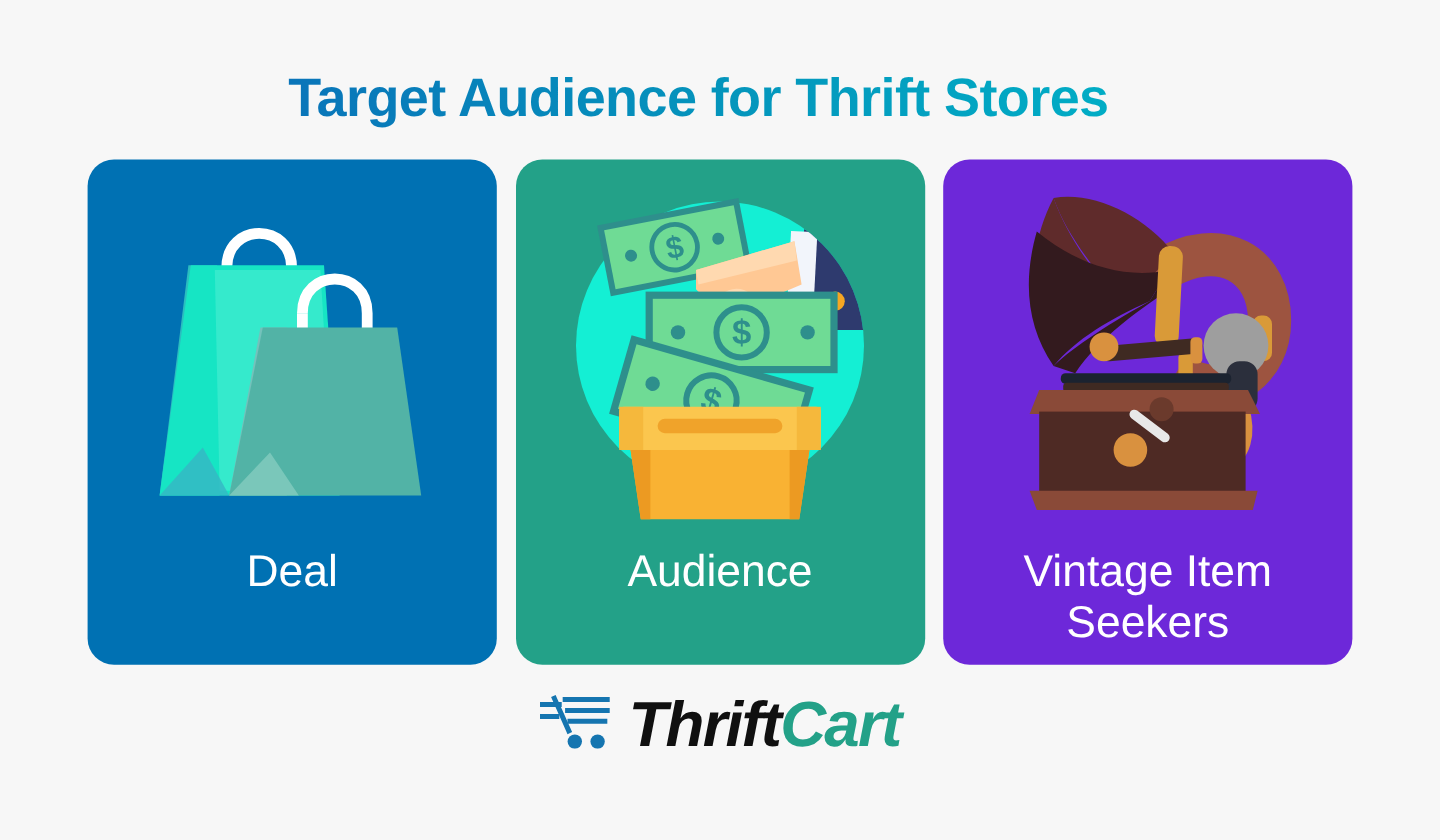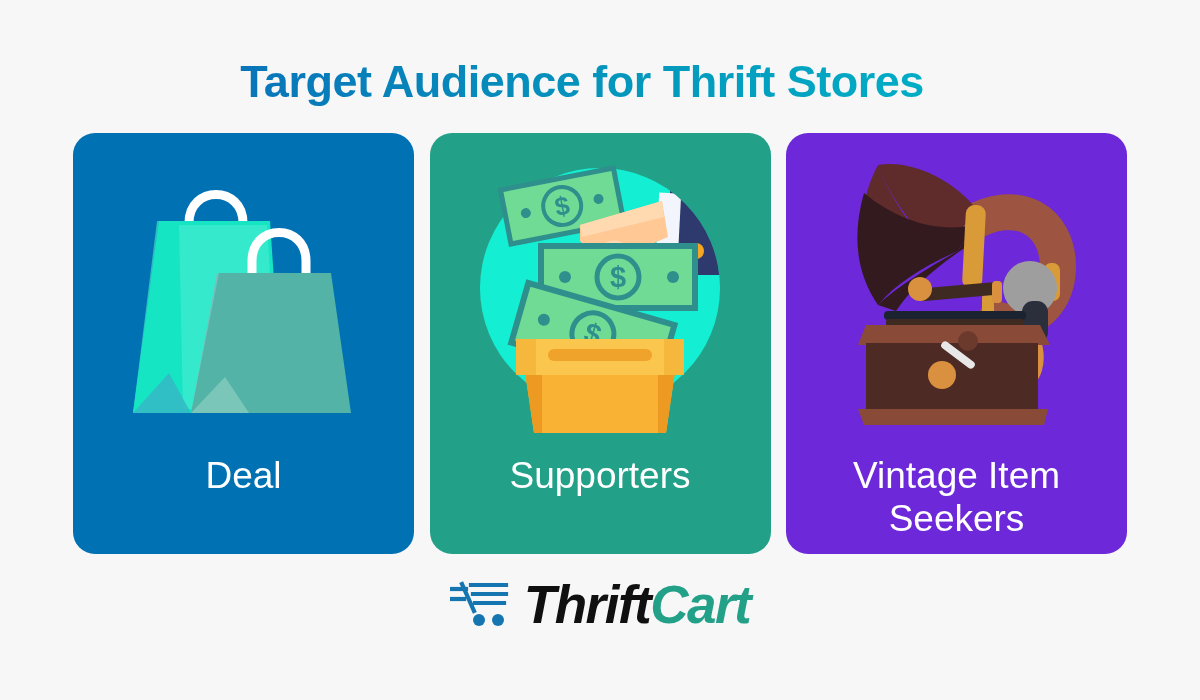--- a/index.html
+++ b/index.html
@@ -63,21 +63,21 @@
     margin-top:24px;
   }
   .card-label .l2 { display:block; }
 
   
   .logo {
     position:absolute;
     left:0; top:578px;
     width:1200px;
     display:flex;
-    align-items:center;
+    align-items:flex-start;
     justify-content:center;
     gap:14px;
   }
   .logo-mark { display:block; }
   .logo-text {
     font-size:53px;
     font-weight:bold;
     font-style:italic;
     letter-spacing:-1.5px;
     line-height:1;
@@ -186,21 +186,21 @@
 
             <rect x="86" y="206" width="168" height="36" rx="4" fill="#fbc64e"></rect>
             <rect x="86" y="206" width="20" height="36" fill="#f5b83c"></rect>
             <rect x="234" y="206" width="20" height="36" fill="#f5b83c"></rect>
 
             <rect x="118" y="216" width="104" height="12" rx="6" fill="#f0a32a"></rect>
           </g>
         </svg>
       </div>
       <div class="card-label">
-        <span>Supporters</span>
+        <span>Audience</span>
       </div>
     </div>
 
     <div class="card" style="background:#6d28d9;">
       <div class="card-art">
         <svg viewBox="0 0 341 300" width="341" height="300" xmlns="http://www.w3.org/2000/svg">
 
           <path d="M182 92 C232 62, 272 88, 272 134 C272 176, 236 196, 210 186" fill="none" stroke="#9d5440" stroke-width="36" stroke-linecap="round"></path>
 
           <path d="M92 32 C124 26, 168 46, 192 78 L150 122 C128 92, 104 66, 92 32 Z" fill="#5f2b2b"></path>

